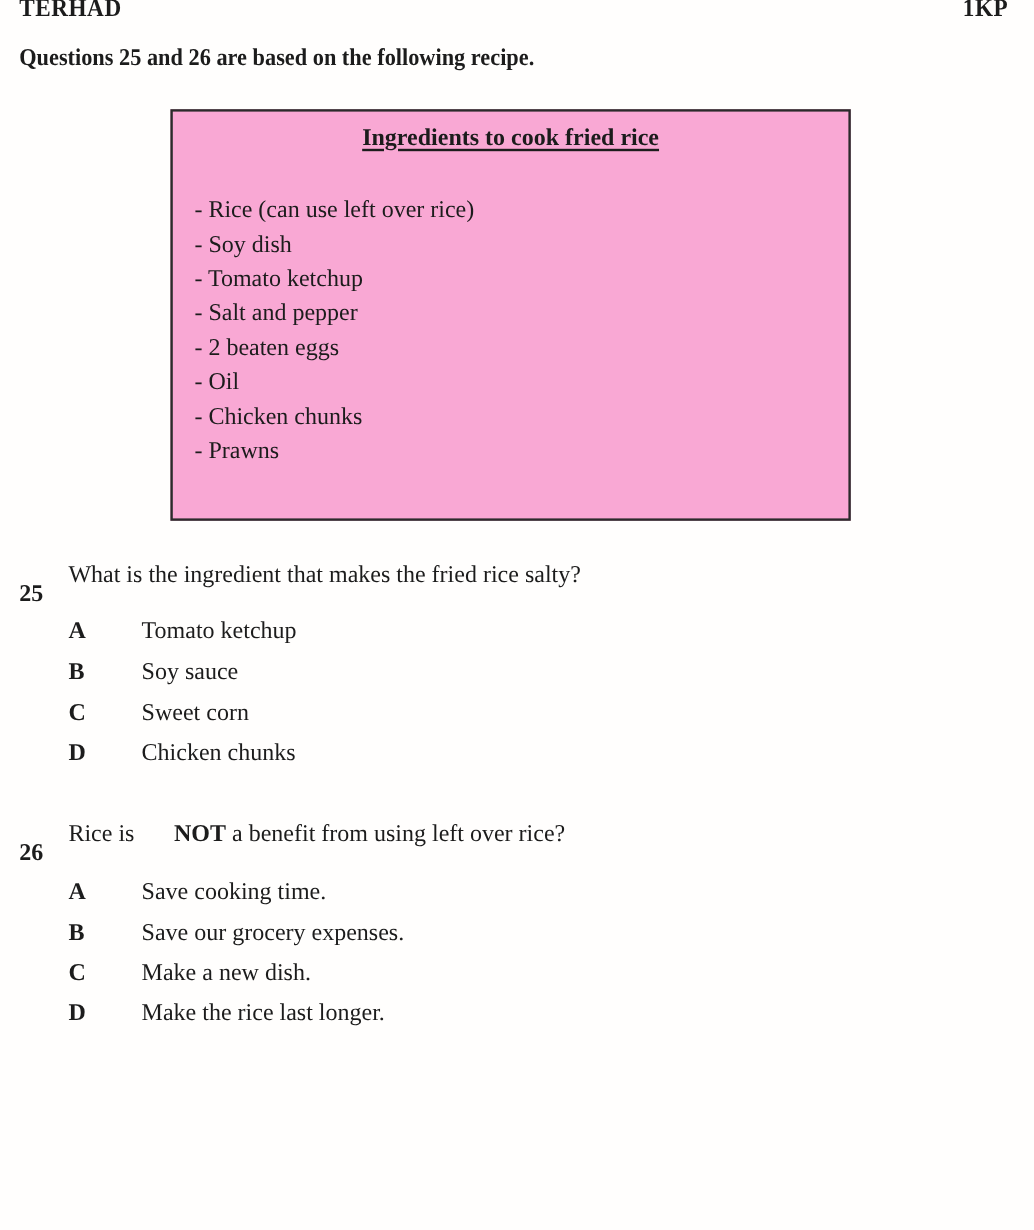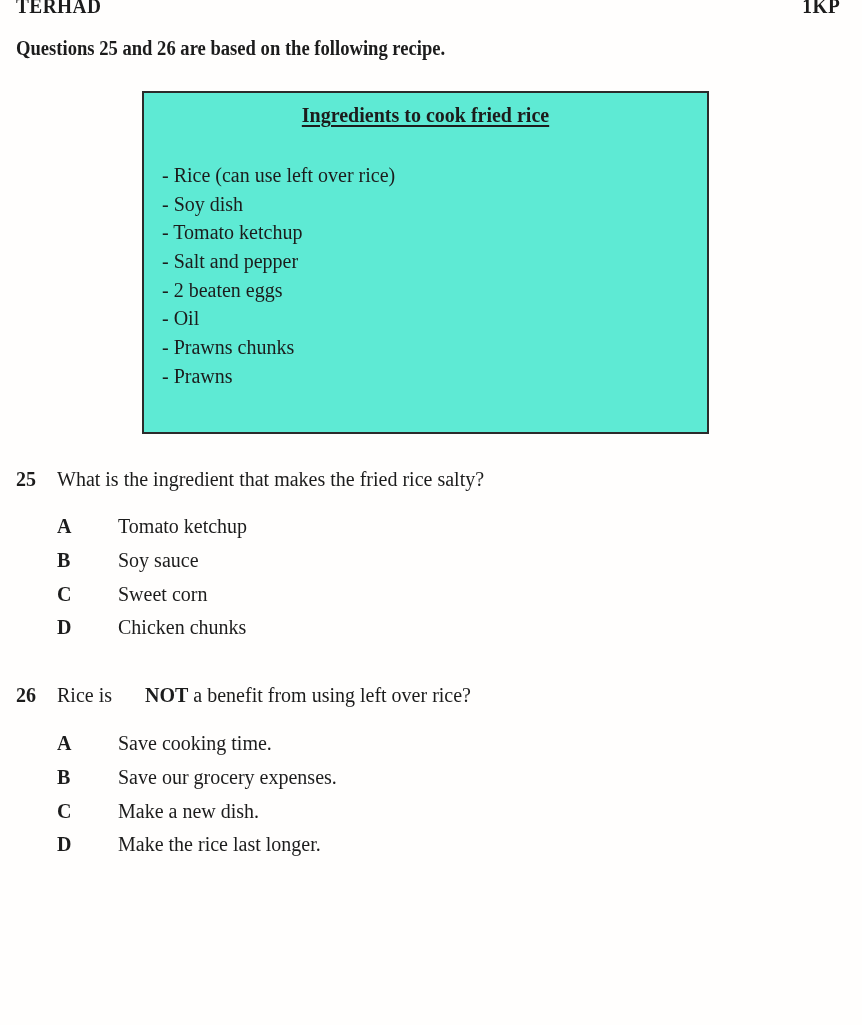--- a/index.html
+++ b/index.html
@@ -39,21 +39,21 @@
     white-space: nowrap;
   }
 
   .recipe-box {
     position: absolute;
     left: 142px;
     top: 91px;
     width: 563px;
     height: 339px;
     border: 2.5px solid #2b2b2b;
-    background: #5eead4;
+    background: #f9a8d4;
     text-decoration: underline;
   }
   .recipe-title {
     position: absolute;
     left: 0;
     right: 0;
     top: 11px;
     text-align: center;
     font-weight: bold;
     font-size: 20px;
@@ -78,21 +78,21 @@
 
   .question {
     position: absolute;
     left: 16px;
     font-size: 20px;
     white-space: nowrap;
   }
   .q-num {
     position: absolute;
     left: 0;
-    top: 0;
+    top: 16px;
     font-weight: bold;
   }
   .q-text {
     position: absolute;
     left: 41px;
     top: 0;
   }
   .q-text b { font-weight: bold; margin-left: 28px; }
 
   .options {
@@ -130,21 +130,21 @@
 
 <div class="recipe-box">
   <div class="recipe-title">Ingredients to cook fried rice</div>
   <ul class="recipe-list">
     <li>- Rice (can use left over rice)</li>
     <li>- Soy dish</li>
     <li>- Tomato ketchup</li>
     <li>- Salt and pepper</li>
     <li>- 2 beaten eggs</li>
     <li>- Oil</li>
-    <li>- Prawns chunks</li>
+    <li>- Chicken chunks</li>
     <li>- Prawns</li>
   </ul>
 </div>
 
 <div class="question" style="top:468px;">
   <span class="q-num">25</span>
   <span class="q-text">What is the ingredient that makes the fried rice salty?</span>
 </div>
 <ul class="options" style="top:515px;">
   <li>

